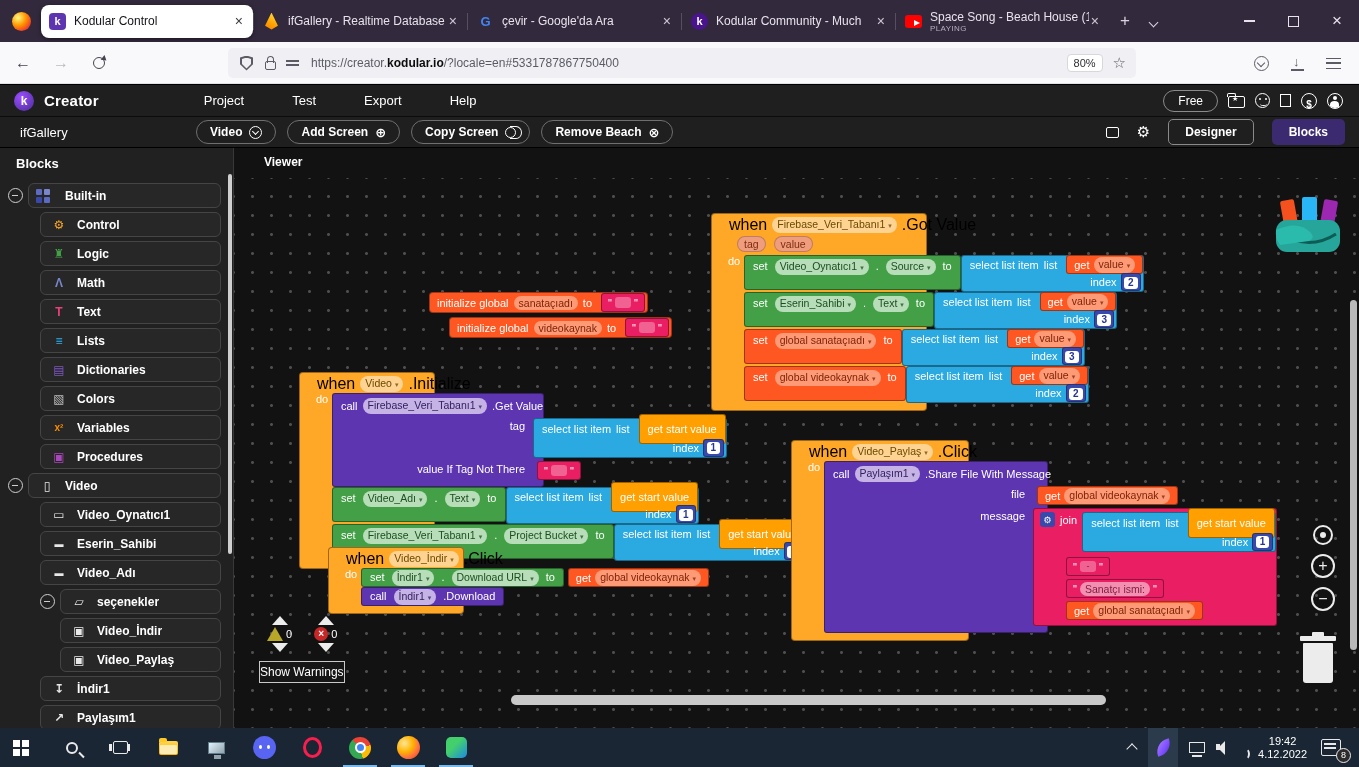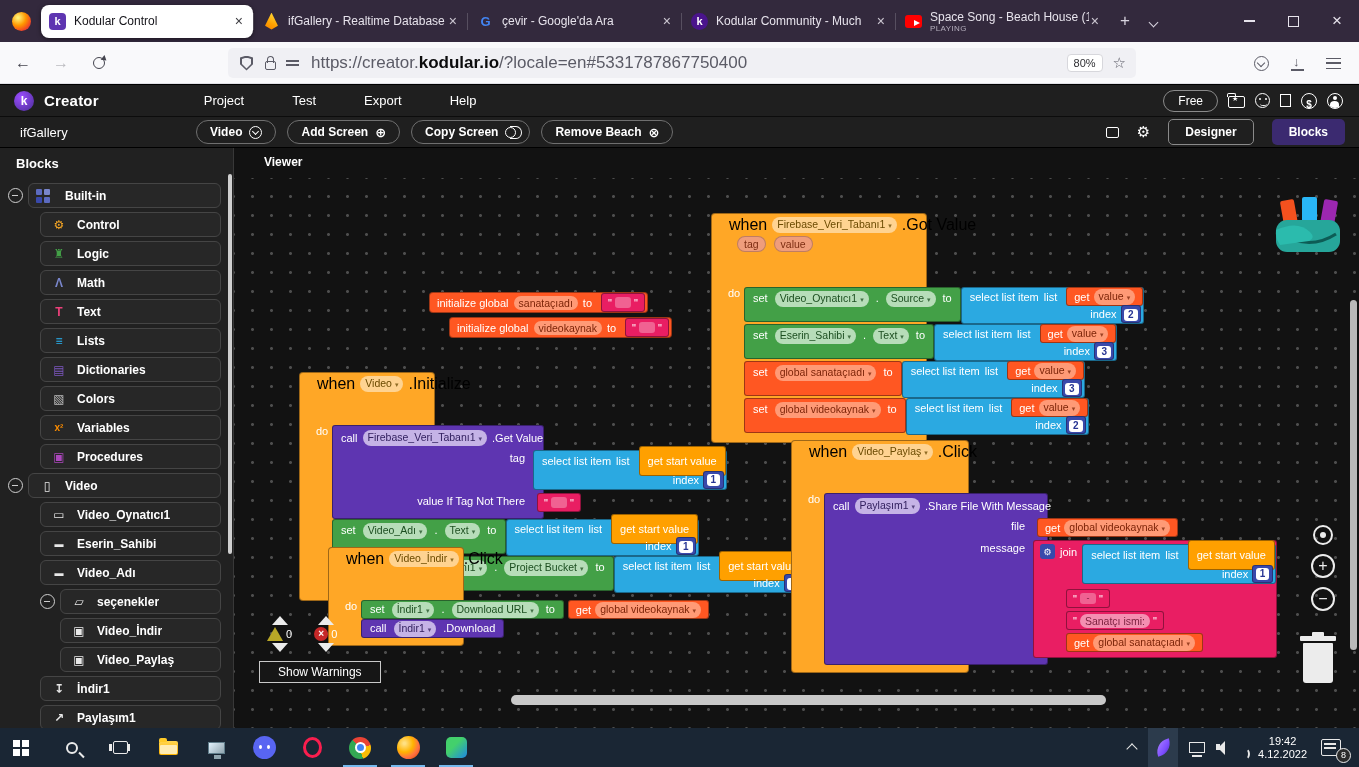--- a/index.html
+++ b/index.html
@@ -42,21 +42,21 @@
   .reload { width:12px; height:12px; border:1.7px solid #45454f; border-radius:50%; position:relative; }
   .reload::after { content:""; position:absolute; right:-3px; top:-2px; border-left:5px solid #45454f; border-top:3px solid transparent; border-bottom:3px solid transparent; transform:rotate(40deg); }
   .urlbar { position:absolute; left:228px; top:6px; width:908px; height:30px; background:#f0f0f4; border-radius:5px; display:flex; align-items:center; padding:0 6px 0 12px; }
   .shield { width:13px; height:15px; background:#5b5b66; clip-path:polygon(50% 0,100% 14%,100% 58%,50% 100%,0 58%,0 14%); position:relative; margin-right:10px; }
   .shield::after { content:""; position:absolute; left:2px; top:2px; width:9px; height:11px; background:#f0f0f4; clip-path:polygon(50% 0,100% 14%,100% 58%,50% 100%,0 58%,0 14%); }
   .lockic { width:11px; height:9px; border:1.6px solid #5b5b66; border-radius:2px; position:relative; margin:4px 10px 0 2px; }
   .lockic::before { content:""; position:absolute; left:1px; top:-6px; width:5px; height:6px; border:1.6px solid #5b5b66; border-bottom:none; border-radius:4px 4px 0 0; }
   .permic { width:13px; height:10px; position:relative; margin-right:12px; }
   .permic::before, .permic::after { content:""; position:absolute; left:0; right:0; height:1.6px; background:#5b5b66; }
   .permic::before { top:2px; } .permic::after { bottom:2px; }
-  .urltext { font-size:17px; color:#5b5b66; white-space:nowrap; overflow:hidden; flex:1; }
+  .urltext { font-size:12px; color:#5b5b66; white-space:nowrap; overflow:hidden; flex:1; }
   .urltext b { color:#0c0c0d; font-weight:700; }
   .zoombadge { background:#fff; border:1px solid #d7d7dc; border-radius:4px; font-size:11px; color:#2f2f33; padding:2px 6px; margin-right:10px; }
   .staric { color:#5b5b66; font-size:15px; margin-right:4px; }
   .staric::before { content:"☆"; }
   .pocketic { width:15px; height:15px; border:1.6px solid #5b5b66; border-radius:50%; position:relative; margin-left:0; }
   .pocketic::before { content:""; position:absolute; left:3px; top:3px; width:5px; height:5px; border-right:1.6px solid #5b5b66; border-bottom:1.6px solid #5b5b66; transform:rotate(45deg); }
   .dlic { position:relative; width:13px; height:15px; }
   .dlic::before { content:"↓"; position:absolute; left:2px; top:-2px; font-size:13px; color:#5b5b66; }
   .dlic::after { content:""; position:absolute; left:0; right:0; bottom:0; height:1.6px; background:#5b5b66; }
   .hamb { width:15px; height:11px; border-top:1.6px solid #5b5b66; border-bottom:1.6px solid #5b5b66; position:relative; }
@@ -149,21 +149,21 @@
   .cg { background:#b7ddb9; color:#1c4e20; }
   .cr { background:#ff9a76; color:#7c2408; }
   .cp { background:#c5b3e6; color:#32205f; }
   .co { background:#ffd391; color:#6b4a00; }
   .cpink { background:#f48fb1; color:#7a1f3d; }
   .dd::after { content:"▾"; font-size:7px; margin-left:3px; opacity:.75; }
   .event { position:absolute; background:#ffa726; border:1px solid rgba(0,0,0,.38); border-radius:4px; padding:2px 0 7px 12px; }
   .ev-head { display:flex; align-items:center; gap:5px; height:18px; padding:0 8px 0 5px; width:max-content; }
   .ev-params { display:flex; gap:8px; padding:2px 0 3px 13px; }
   .pchip { background:#ef9d7c; color:#7c2d12; border-radius:8px; padding:0 6px; font-size:10.5px; line-height:14px; border:1px solid rgba(0,0,0,.2); }
-  .ev-body { display:flex; align-items:flex-start;margin-top:32px; }
+  .ev-body { display:flex; align-items:flex-start; }
   .do { width:20px; padding-left:4px; font-size:11px; color:#fff; flex:none; }
   .stack { display:flex; flex-direction:column; width:max-content; }
   .srow { display:flex; align-items:flex-start; }
   .setblk { display:flex; gap:7px; align-items:flex-start; padding:3px 8px 0 8px; height:35px; }
   .setblk > span { line-height:15px; }
   .slim { height:19px !important; padding-top:0 !important; align-items:center !important; }
   .selblk { display:flex; flex-direction:column; min-height:35px; }
   .brow { display:flex; align-items:center; gap:5px; padding-left:8px; height:17.5px; }
   .idxrow { align-self:flex-end; gap:4px; padding-right:2px; }
   .plug { background:#3949ab; border-radius:3px; padding:1.5px 2.5px; border:1px solid rgba(0,0,0,.3); display:inline-block; }
@@ -188,21 +188,21 @@
 
   
   .warncluster { position:absolute; left:33px; top:468px; display:flex; gap:22px; }
   .wcol { display:flex; flex-direction:column; align-items:center; gap:2px; }
   .arrup { width:0; height:0; border-left:8px solid transparent; border-right:8px solid transparent; border-bottom:9px solid #ececec; }
   .arrdn { width:0; height:0; border-left:8px solid transparent; border-right:8px solid transparent; border-top:9px solid #ececec; }
   .wmid { display:flex; align-items:center; gap:3px; color:#fff; font-size:11px; }
   .warn-tri { width:0; height:0; border-left:8px solid transparent; border-right:8px solid transparent; border-bottom:14px solid #b9a727; }
   .err-circ { width:14px; height:14px; border-radius:50%; background:#c62828; color:#fff; font-size:10px; font-weight:bold; text-align:center; line-height:14px; }
   .err-circ::before { content:"×"; }
-  .showwarn { position:absolute; left:25px; top:513px; border:1px solid #c9c9c9; background:#161616; color:#fff; font-size:12px; padding:3px 18px; }
+  .showwarn { position:absolute; left:25px; top:513px; border:1px solid #c9c9c9; background:#161616; color:#fff; font-size:12px; padding:3px 0; }
   .zoomctrls { position:absolute; left:1077px; top:377px; display:flex; flex-direction:column; align-items:center; gap:9px; }
   .ztarget { width:20px; height:20px; border:2px solid #ececec; border-radius:50%; position:relative; }
   .ztarget::before { content:""; position:absolute; left:5px; top:5px; width:6px; height:6px; background:#ececec; border-radius:50%; }
   .zbtn { width:24px; height:24px; border:2px solid #ececec; border-radius:50%; color:#ececec; font-size:16px; text-align:center; line-height:20px; }
   .trash { position:absolute; left:1064px; top:484px; width:40px; height:52px; }
   .trash-lid { width:36px; height:5px; background:#ececec; border-radius:1px; margin:0 auto; }
   .trash-knob { width:12px; height:4px; background:#ececec; margin:0 auto; border-radius:1px 1px 0 0; }
   .trash-body { width:30px; height:40px; background:#ececec; border-radius:1px 1px 3px 3px; margin:2px auto 0; }
   .hscroll { position:absolute; left:277px; top:547px; width:595px; height:10px; background:#c9c9c9; border-radius:5px; }
   .vscroll { position:absolute; right:2px; top:152px; width:7px; height:350px; background:#b9b9b9; border-radius:4px; }

